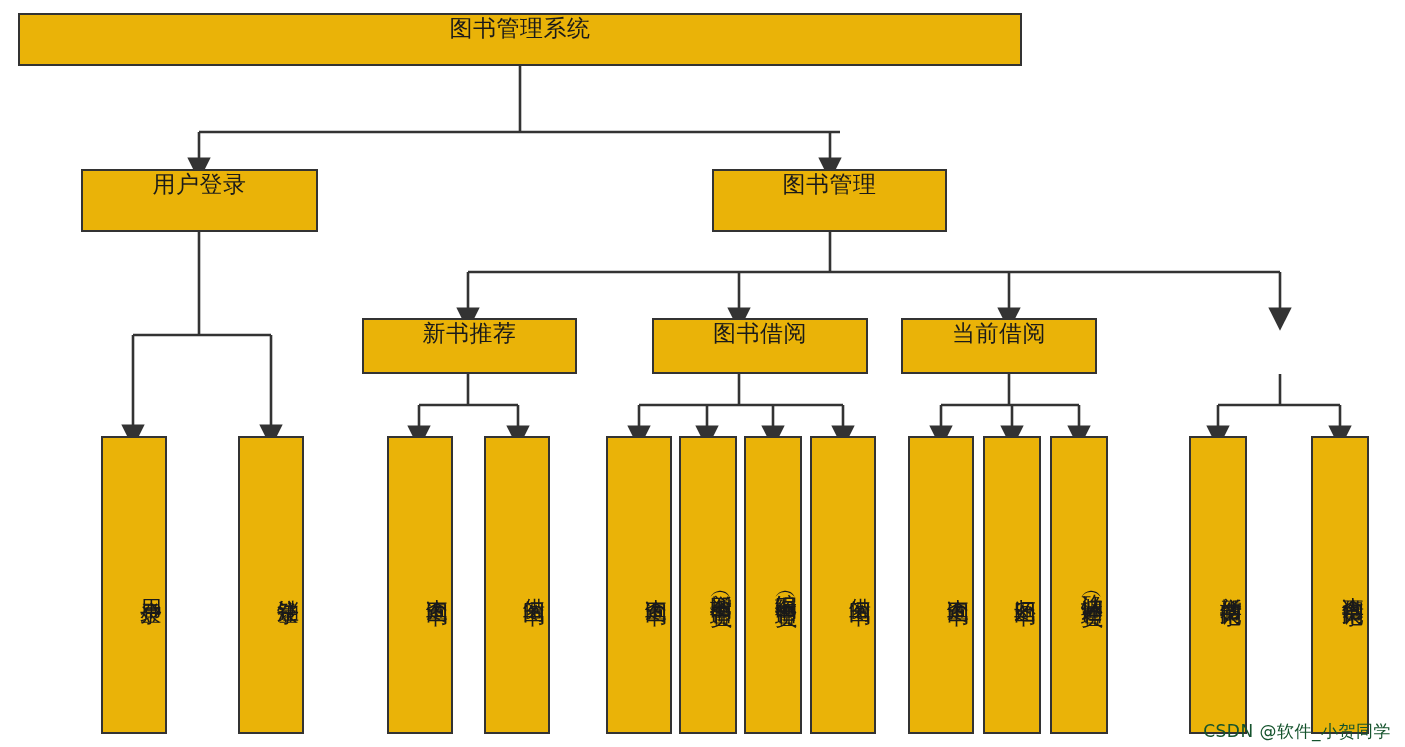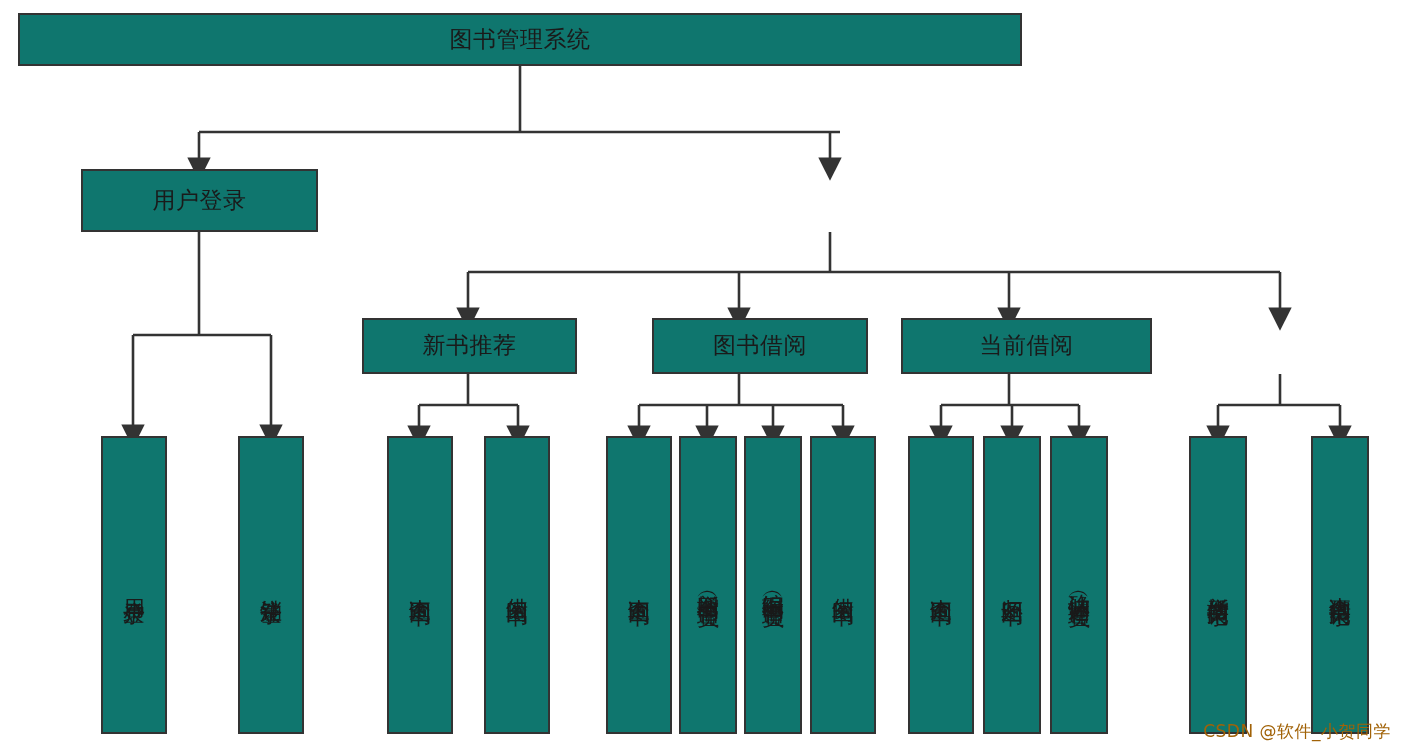--- a/index.html
+++ b/index.html
@@ -22,23 +22,22 @@
     left: 0;
     top: 0;
     width: 1405px;
     height: 747px;
     pointer-events: none;
   }
   .node {
     position: absolute;
     box-sizing: border-box;
     border: 2px solid #333333;
-    background: #0f766e;
+    background: #eab308;
     display: flex;
-    align-items: center;
     justify-content: center;
     color: #1a1a1a;
   }
   .node-h {
     font-size: 23px;
     letter-spacing: 0.5px;
     line-height: 1.2;
   }
   .node-v {
     writing-mode: vertical-rl;
@@ -52,21 +51,21 @@
   .node-v span {
     writing-mode: vertical-rl;
     text-orientation: upright;
     display: block;
   }
   #watermark {
     position: absolute;
     right: 14px;
     bottom: 4px;
     font-size: 17px;
-    color: #a16207;
+    color: #14532d;
     white-space: nowrap;
     letter-spacing: 0.5px;
   }
 </style>
 </head>
 <body>
 
 <div id="diagram-root">
 
   <svg id="edge-layer" viewBox="0 0 1405 747" width="1405" height="747" xmlns="http://www.w3.org/2000/svg">
@@ -122,28 +121,31 @@
     </g>
   </svg>
 
   <div class="node node-h" style="left:18px; top:13px; width:1004px; height:53px;">
     <span>图书管理系统</span>
   </div>
 
   <div class="node node-h" style="left:81px; top:169px; width:237px; height:63px;">
     <span>用户登录</span>
   </div>
+  <div class="node node-h" style="left:712px; top:169px; width:235px; height:63px;">
+    <span>图书管理</span>
+  </div>
 
   <div class="node node-h" style="left:362px; top:318px; width:215px; height:56px;">
     <span>新书推荐</span>
   </div>
   <div class="node node-h" style="left:632px; top:318px; width:216px; height:56px;margin-left:20px;">
     <span>图书借阅</span>
   </div>
-  <div class="node node-h" style="left:901px; top:318px; width:251px; height:56px;">
+  <div class="node node-h" style="left:901px; top:318px; width:196px; height:56px;">
     <span>当前借阅</span>
   </div>
 
   <div class="node node-v" style="left:101px; top:436px; width:66px; height:298px;">
     <span>用户登录</span>
   </div>
   <div class="node node-v" style="left:238px; top:436px; width:66px; height:298px;">
     <span>注销登录</span>
   </div>
 

